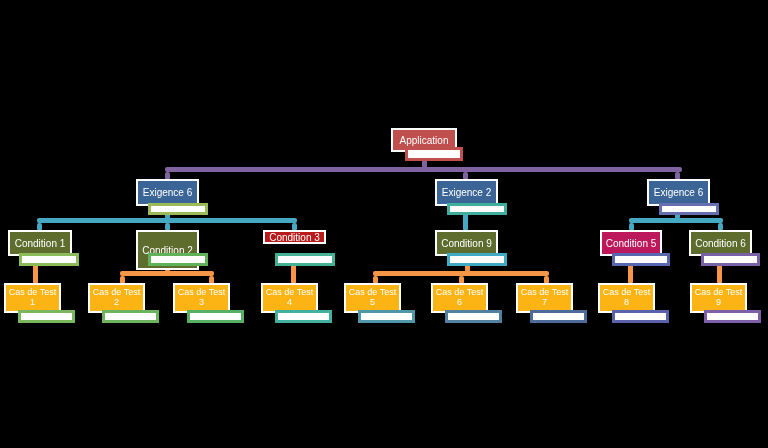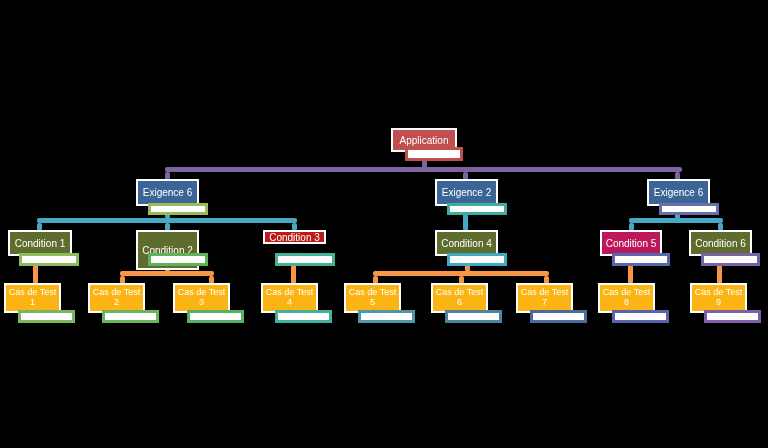--- a/index.html
+++ b/index.html
@@ -108,21 +108,21 @@
         <div class="node-bar" style="left: 148px; top: 253px; width: 60px; height: 13px; border-color: rgb(95, 178, 87);"></div>
       </div>
       <div class="node level-condition">
         <div class="node-box" style="left: 263px; top: 230px; width: 63px; height: 14px; background: #b91c1c;">
           <span class="node-label">Condition 3</span>
         </div>
         <div class="node-bar" style="left: 275px; top: 253px; width: 60px; height: 13px; border-color: rgb(68, 177, 148);"></div>
       </div>
       <div class="node level-condition">
         <div class="node-box" style="left: 435px; top: 230px; width: 63px; height: 26px; background: rgb(94, 108, 46);">
-          <span class="node-label">Condition 4</span>
+          <span class="node-label">Condition 9</span>
         </div>
         <div class="node-bar" style="left: 447px; top: 253px; width: 60px; height: 13px; border-color: rgb(63, 170, 196);"></div>
       </div>
       <div class="node level-condition">
         <div class="node-box" style="left: 600px; top: 230px; width: 62px; height: 26px; background: #be185d;">
           <span class="node-label">Condition 5</span>
         </div>
         <div class="node-bar" style="left: 612px; top: 253px; width: 58px; height: 13px; border-color: rgb(88, 104, 176);"></div>
       </div>
       <div class="node level-condition">

